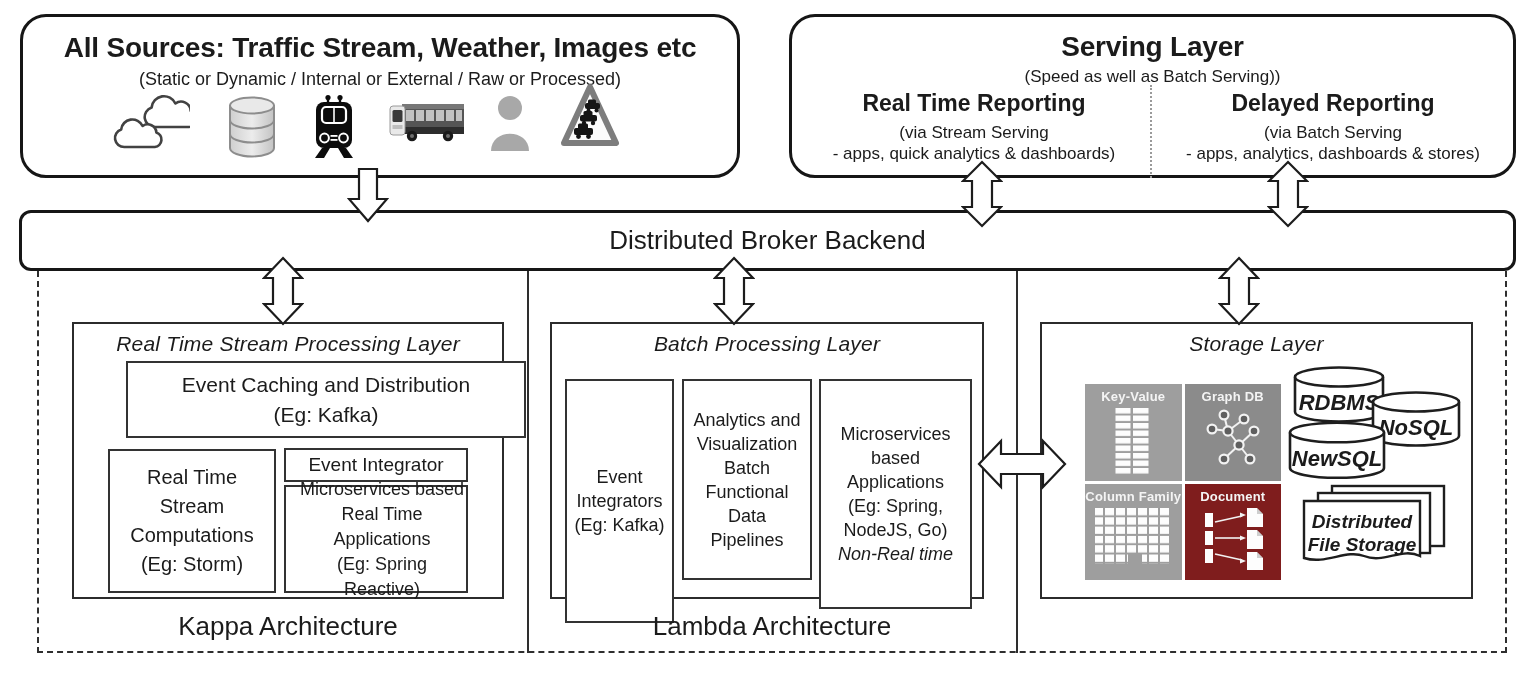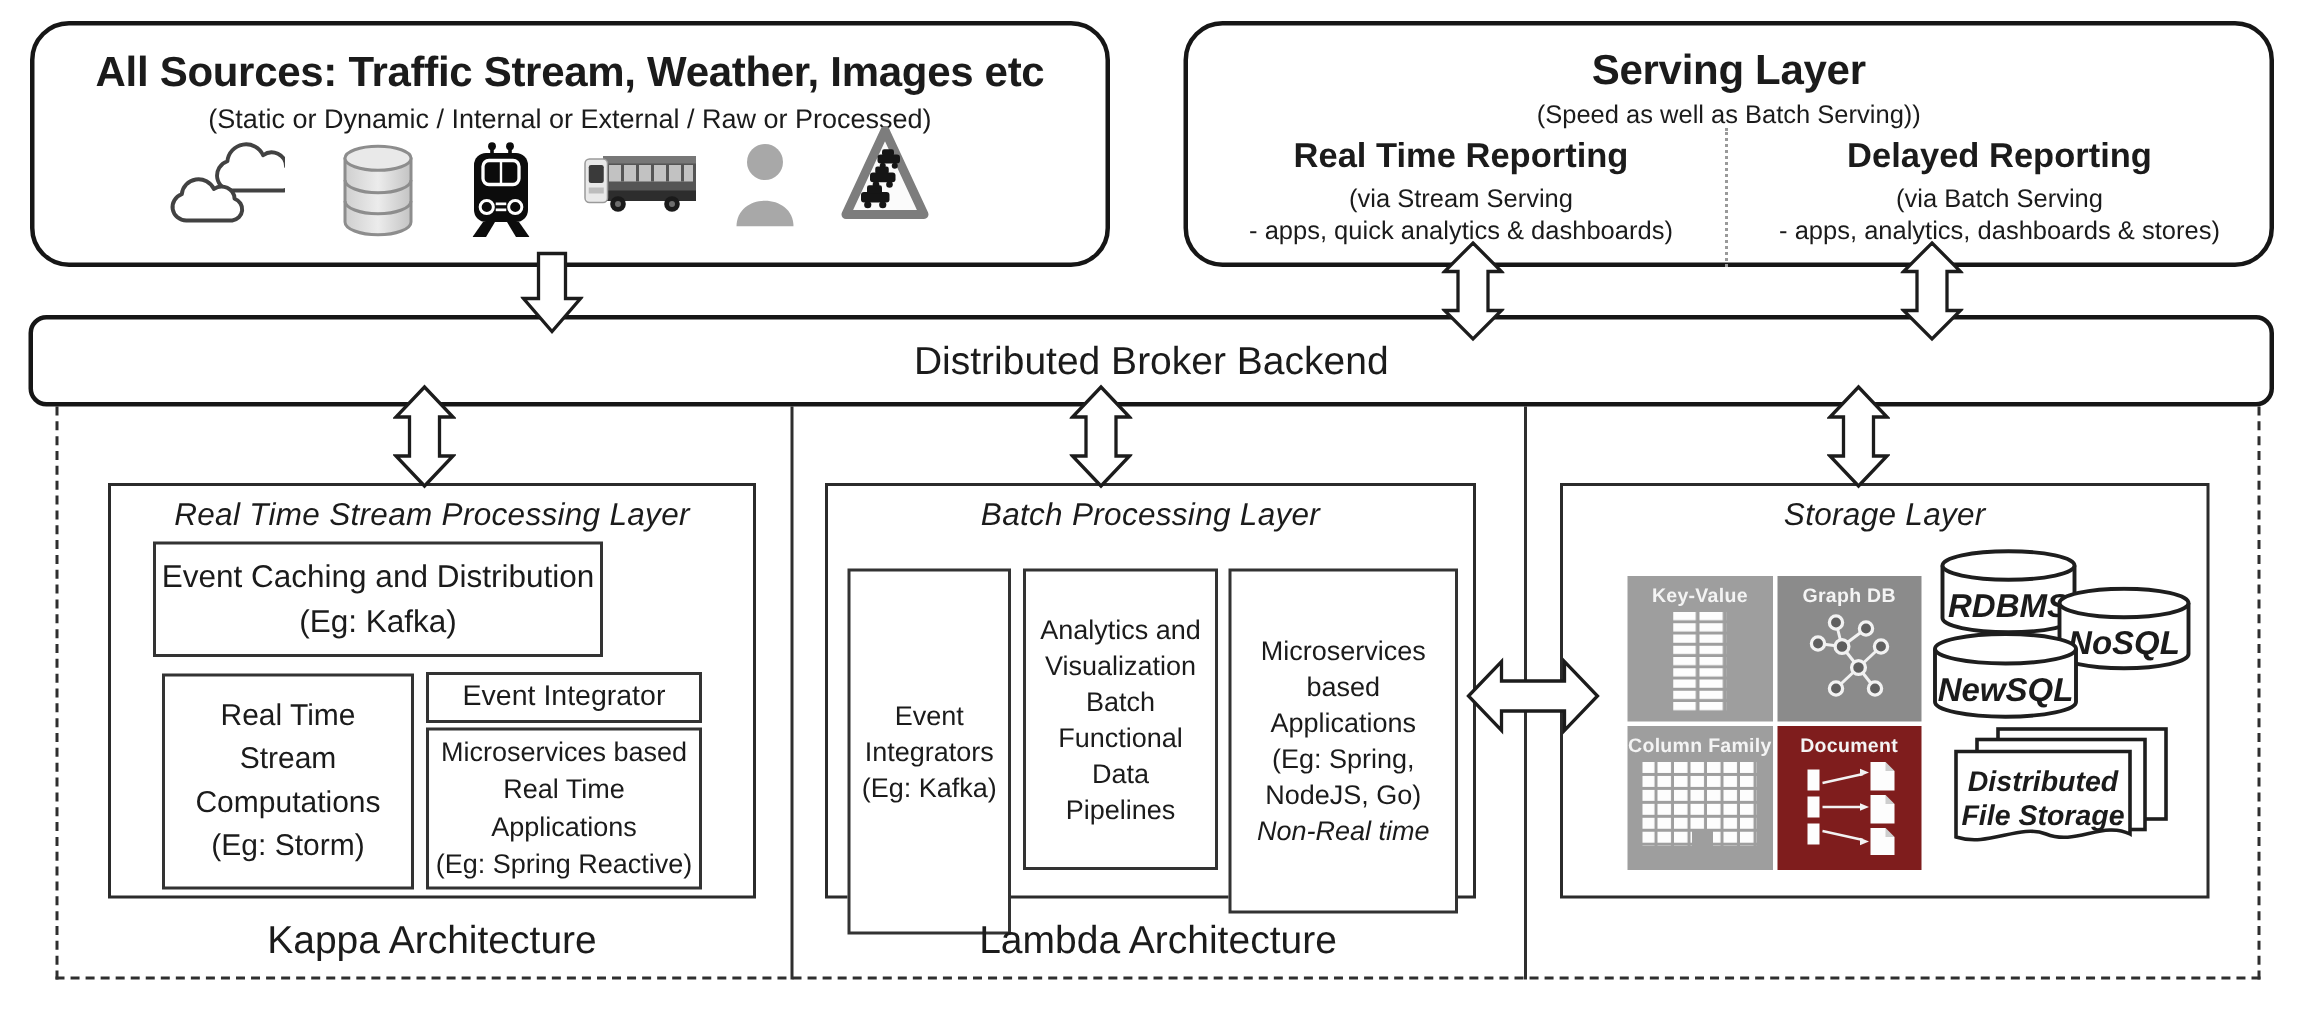--- a/index.html
+++ b/index.html
@@ -164,34 +164,34 @@
   <div class="broker">
     <span>Distributed Broker Backend</span>
   </div>
 
   <div class="dashed-region"></div>
   <div class="vdivider" style="left:527px;"></div>
   <div class="vdivider" style="left:1016px;"></div>
 
   <div class="section" style="left:72px;width:432px;">
     <div class="layer-title">Real Time Stream Processing Layer</div>
-    <div class="ibox" style="left:28px;top:37px;width:300px;height:77px;font-size:21px;line-height:30px;">
+    <div class="ibox" style="left:52px;top:37px;width:400px;height:77px;font-size:21px;line-height:30px;">
       <div>Event Caching and Distribution</div>
       <div>(Eg: Kafka)</div>
     </div>
     <div class="ibox" style="left:34px;top:125px;width:168px;height:144px;font-size:20px;line-height:29px;">
       <div>Real Time</div>
       <div>Stream</div>
       <div>Computations</div>
       <div>(Eg: Storm)</div>
     </div>
     <div class="ibox" style="left:210px;top:124px;width:184px;height:34px;font-size:19px;">
       <div>Event Integrator</div>
     </div>
-    <div class="ibox" style="left:210px;top:161px;width:184px;height:108px;font-size:18px;line-height:25px;">
+    <div class="ibox" style="left:210px;top:161px;width:184px;height:108px;font-size:18px;line-height:25px;padding-left:12px;">
       <div>Microservices based</div>
       <div>Real Time</div>
       <div>Applications</div>
       <div>(Eg: Spring Reactive)</div>
     </div>
   </div>
   <div class="arch-label" style="left:68px;width:440px;">Kappa Architecture</div>
 
   <div class="section" style="left:550px;width:434px;">
     <div class="layer-title">Batch Processing Layer</div>

